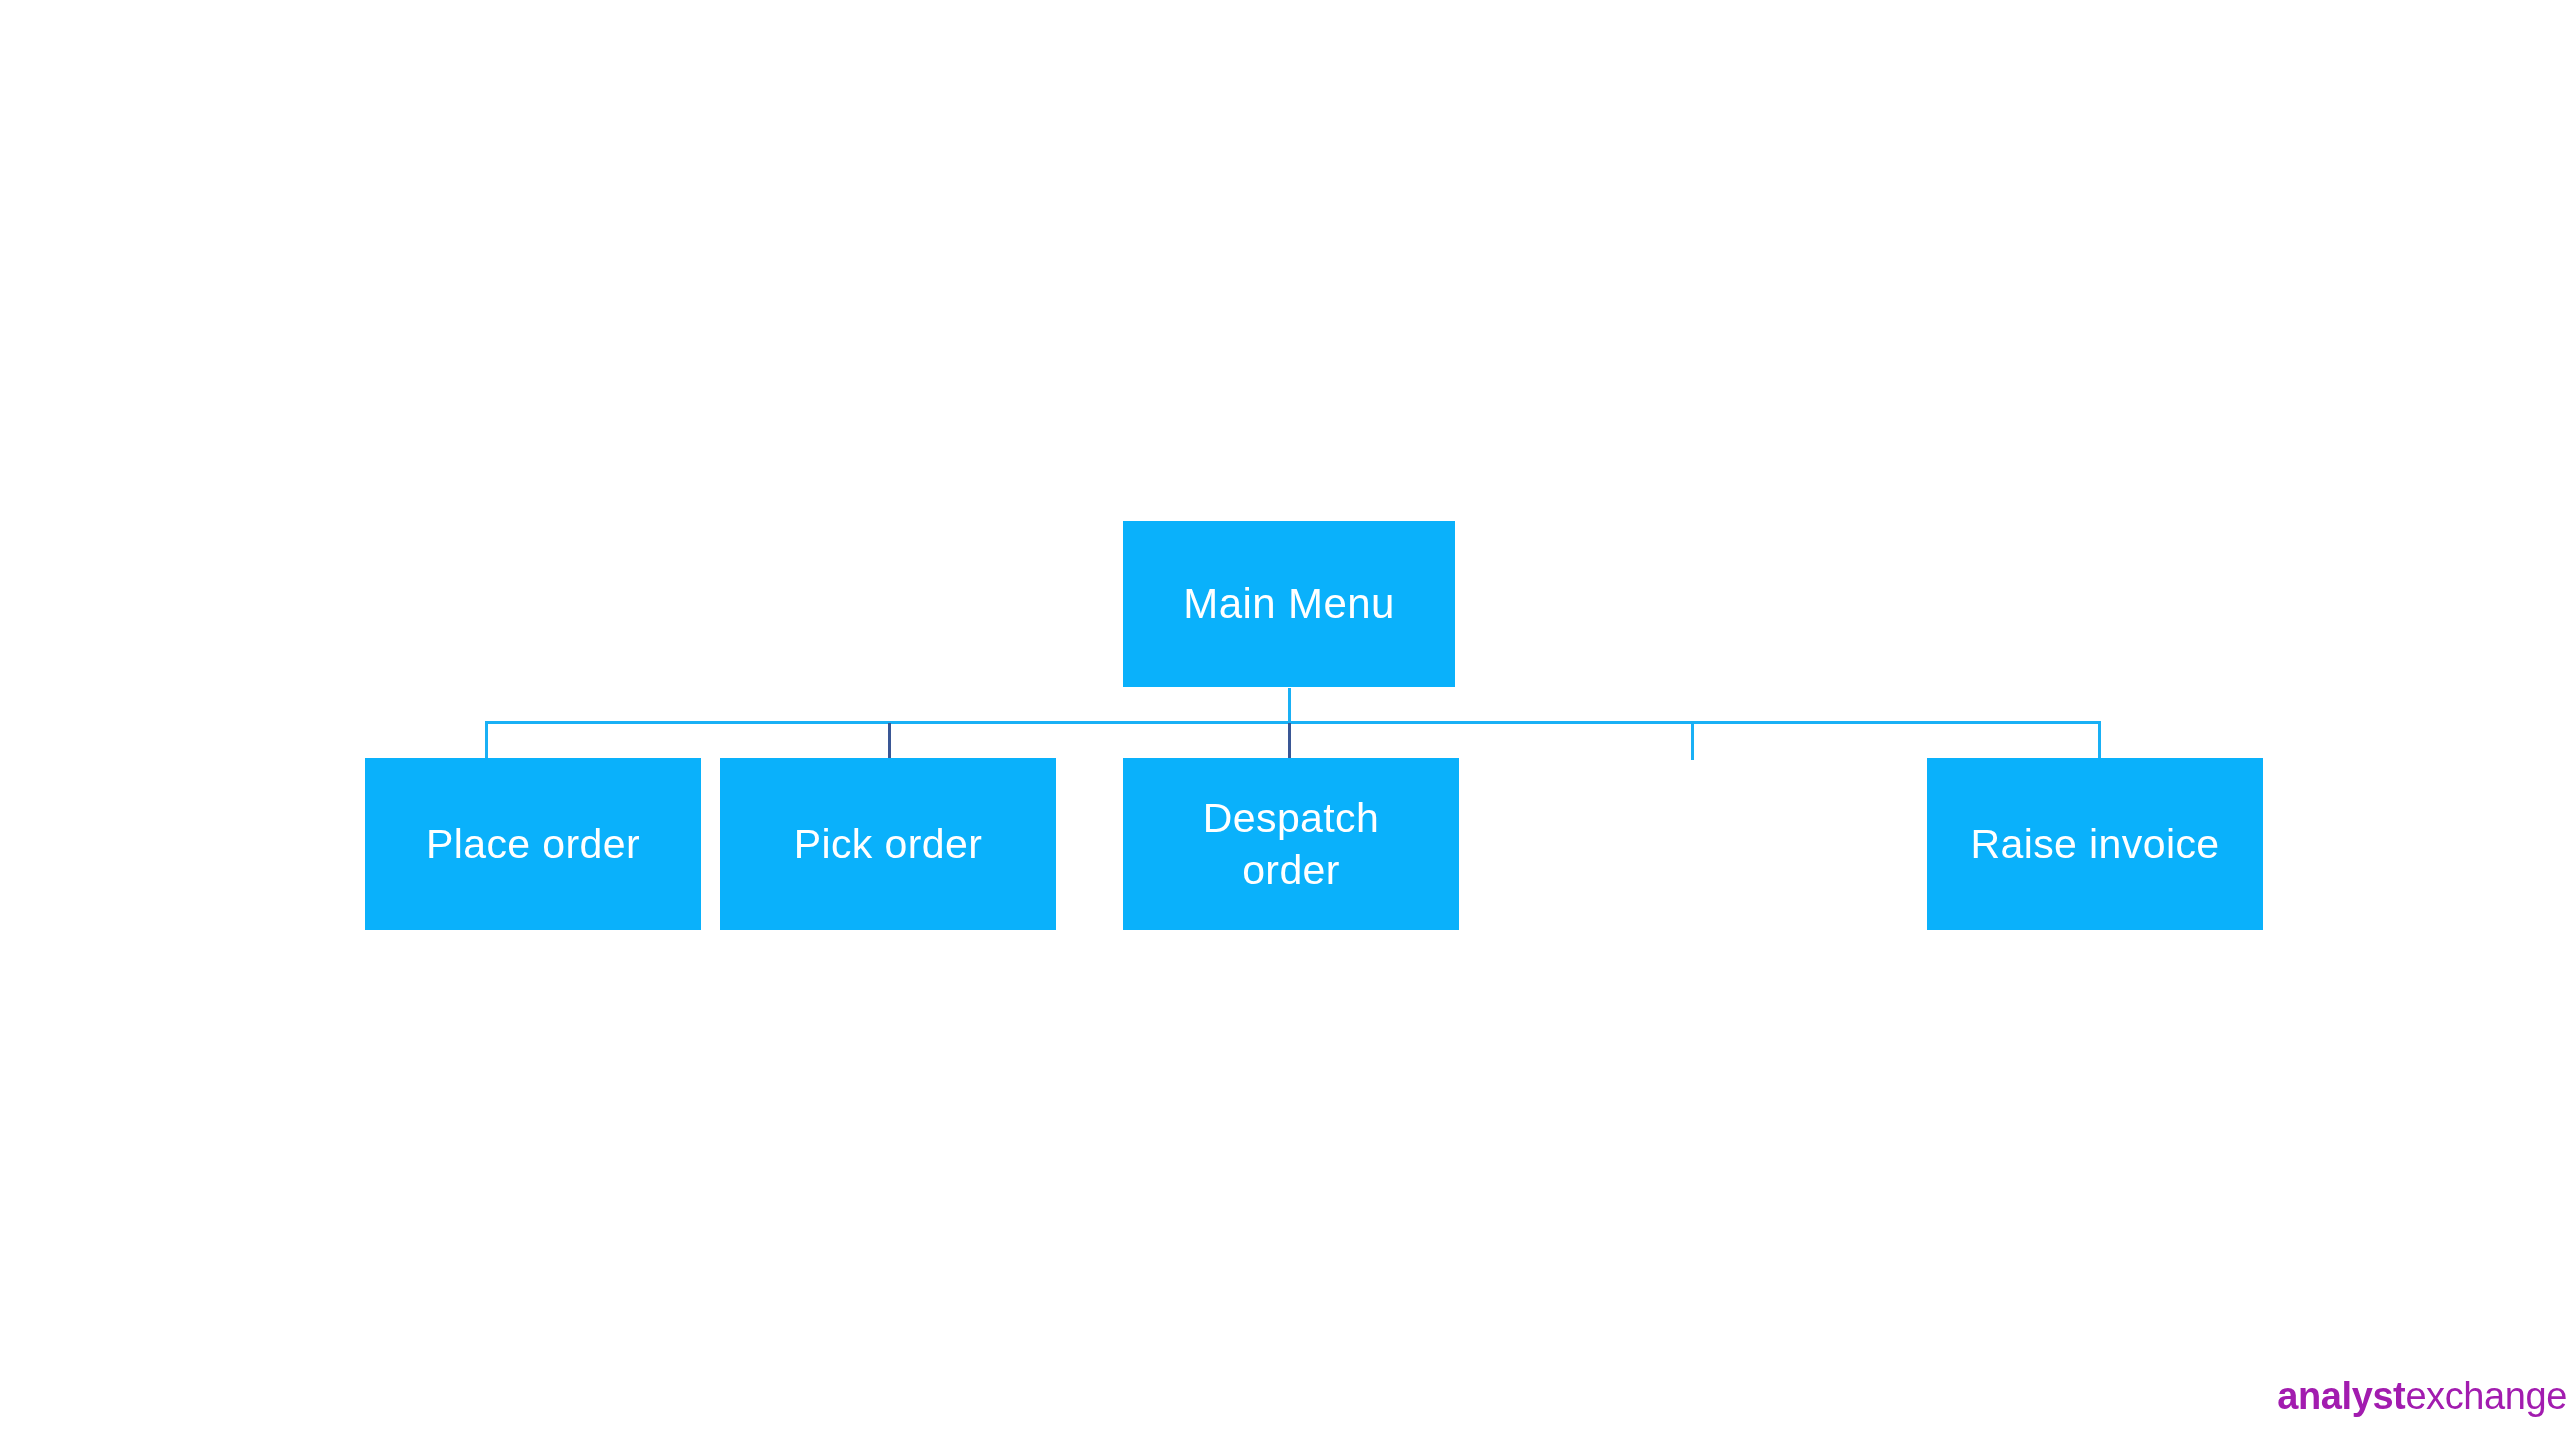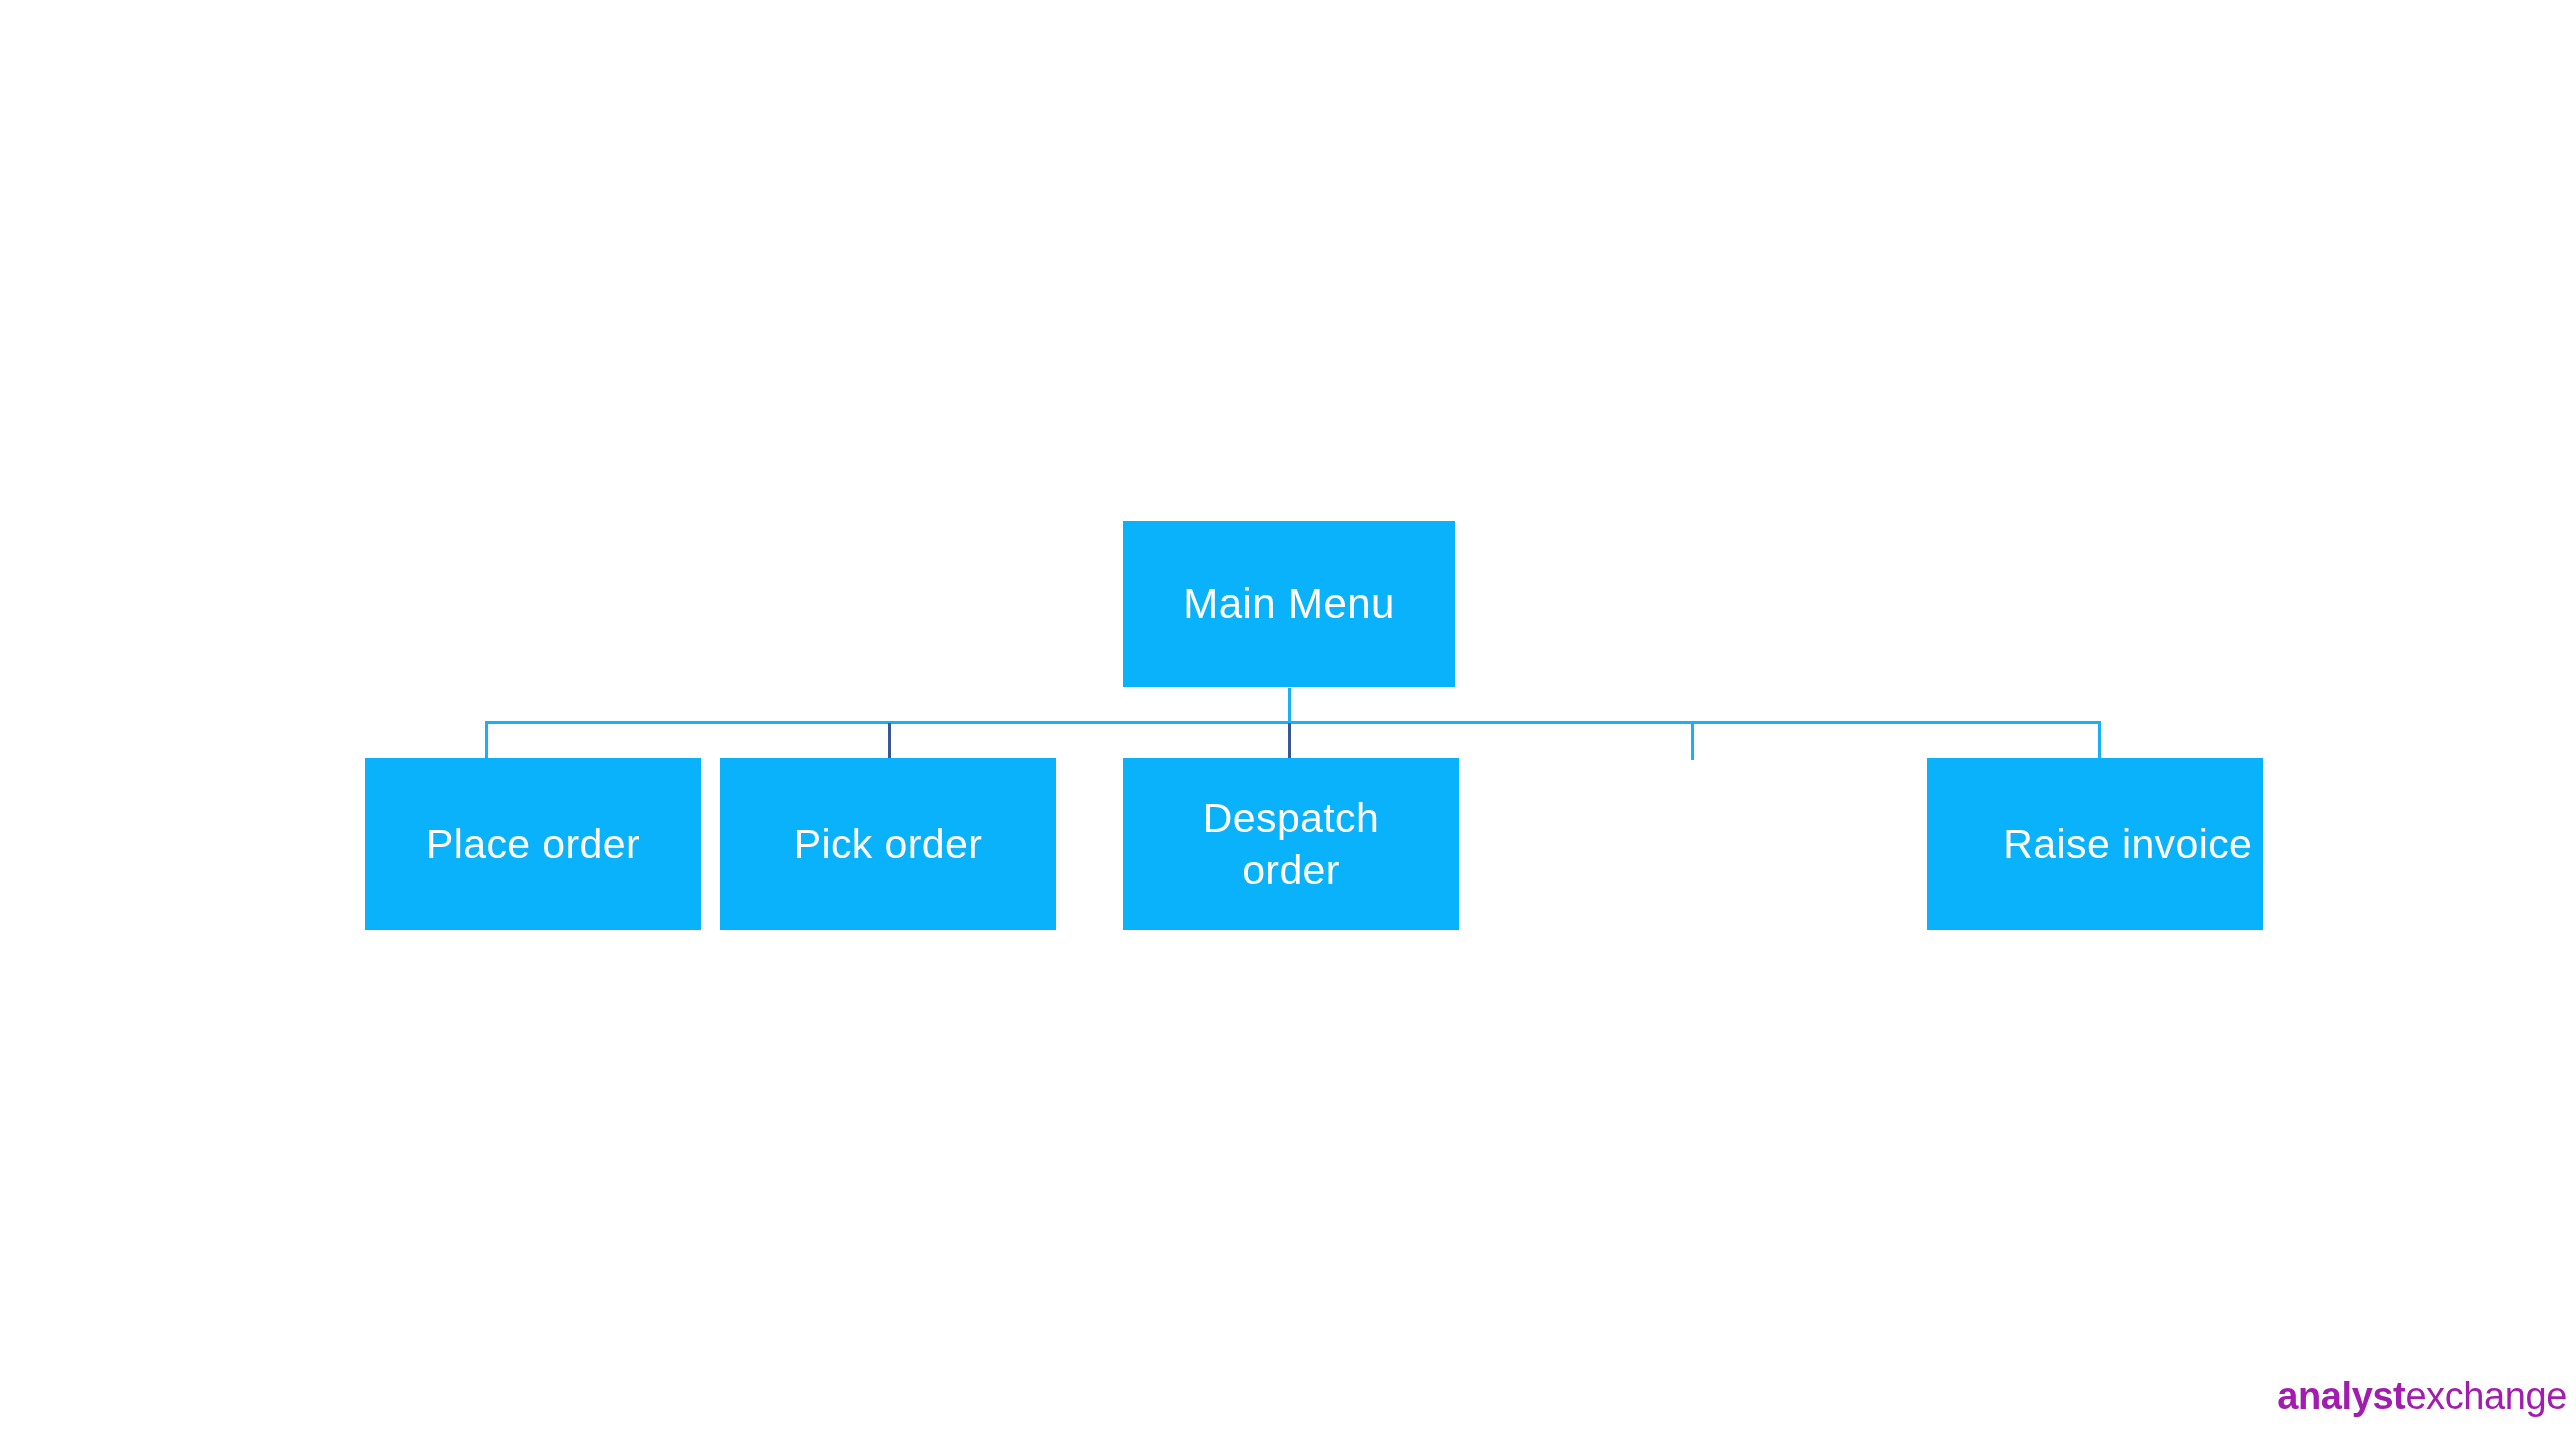--- a/index.html
+++ b/index.html
@@ -49,21 +49,21 @@
     top: 521px;
     width: 332px;
     height: 166px;
   }
   #node-root .node-label { font-size: 42px; }
 
   #node-0 { left: 318px;  top: 758px; width: 336px; height: 172px; margin-left: 47px; }
   #node-1 { left: 720px;  top: 758px; width: 336px; height: 172px; }
   #node-2 { left: 1123px; top: 758px; width: 336px; height: 172px; }
   #node-3 { left: 1525px; top: 758px; width: 336px; height: 172px; }
-  #node-4 { left: 1927px; top: 758px; width: 336px; height: 172px; justify-content: flex-end; }
+  #node-4 { left: 1927px; top: 758px; width: 336px; height: 172px; }
 
   
   .conn {
     position: absolute;
   }
   .conn-v { width: 2.7px; }
   .conn-h { height: 2.7px; }
 
   .conn-light { background: #19B0F5; }
   .conn-dark  { background: #3A5795; }

